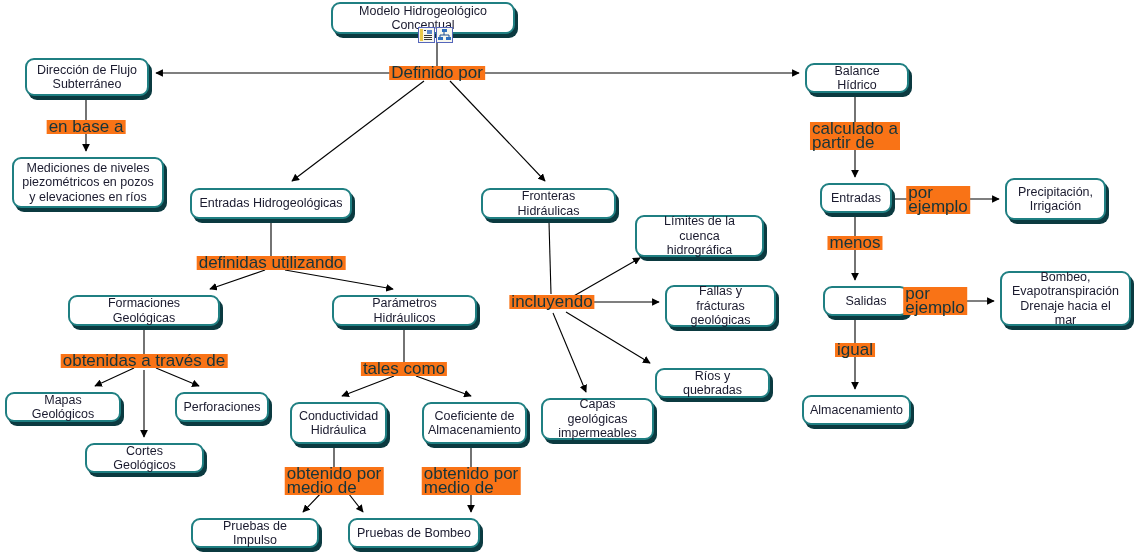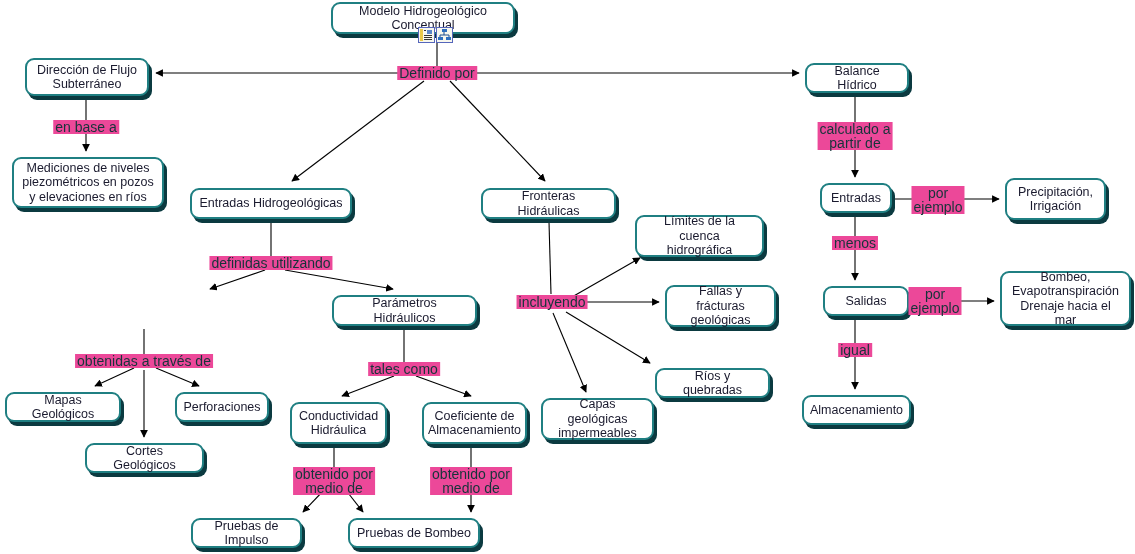--- a/index.html
+++ b/index.html
@@ -36,25 +36,24 @@
     color: #1a1a2e;
     font-size: 12.5px;
     line-height: 14.5px;
     padding: 2px 7px;
     white-space: pre-line;
     z-index: 3;
   }
   .elabel {
     position: absolute;
     color: #16343a;
-    font-size: 14px;
+    font-size: 17px;
     line-height: 14px;
-    text-align: center;
     white-space: pre-line;
-    background: #ec4899;
+    background: #f97316;
     padding: 0 2px;
     z-index: 4;
     transform: translate(-50%, -50%);
   }
   .icon-row {
     position: absolute;
     z-index: 5;
     display: flex;
     gap: 1px;
     align-items: center;
@@ -176,33 +175,34 @@
   <div class="node" style="left:635px; top:215px; width:129px; height:42px;">Límites de la cuenca
 hidrográfica</div>
   <div class="node" style="left:1005px; top:178px; width:101px; height:42px;">Precipitación,
 Irrigación</div>
   <div class="node" style="left:665px; top:285px; width:111px; height:42px;">Fallas y frácturas
 geológicas</div>
   <div class="node" style="left:823px; top:286px; width:86px; height:30px;">Salidas</div>
   <div class="node" style="left:1000px; top:271px; width:131px; height:55px;">Bombeo,
 Evapotranspiración
 Drenaje hacia el mar</div>
+  <div class="node" style="left:68px; top:295px; width:152px; height:31px;">Formaciones Geológicas</div>
   <div class="node" style="left:332px; top:295px; width:145px; height:31px;">Parámetros Hidráulicos</div>
   <div class="node" style="left:655px; top:368px; width:115px; height:30px;">Ríos y quebradas</div>
   <div class="node" style="left:5px; top:392px; width:116px; height:30px;">Mapas Geológicos</div>
   <div class="node" style="left:175px; top:392px; width:94px; height:30px;">Perforaciones</div>
   <div class="node" style="left:802px; top:395px; width:109px; height:30px;">Almacenamiento</div>
   <div class="node" style="left:290px; top:402px; width:97px; height:42px;">Conductividad
 Hidráulica</div>
   <div class="node" style="left:422px; top:402px; width:105px; height:42px;">Coeficiente de
 Almacenamiento</div>
   <div class="node" style="left:541px; top:398px; width:113px; height:42px;">Capas geológicas
 impermeables</div>
   <div class="node" style="left:85px; top:443px; width:119px; height:30px;">Cortes Geológicos</div>
-  <div class="node" style="left:191px; top:518px; width:111px; height:30px;">Pruebas de Impulso</div>
+  <div class="node" style="left:191px; top:518px; width:128px; height:30px;">Pruebas de Impulso</div>
   <div class="node" style="left:348px; top:518px; width:132px; height:30px;">Pruebas de Bombeo</div>
 
   <div class="elabel" style="left:437px; top:73px;">Definido por</div>
   <div class="elabel" style="left:86px; top:127px;">en base a</div>
   <div class="elabel" style="left:855px; top:136px;">calculado a
 partir de</div>
   <div class="elabel" style="left:938px; top:200px;">por
 ejemplo</div>
   <div class="elabel" style="left:271px; top:263px;">definidas utilizando</div>
   <div class="elabel" style="left:855px; top:243px;">menos</div>

